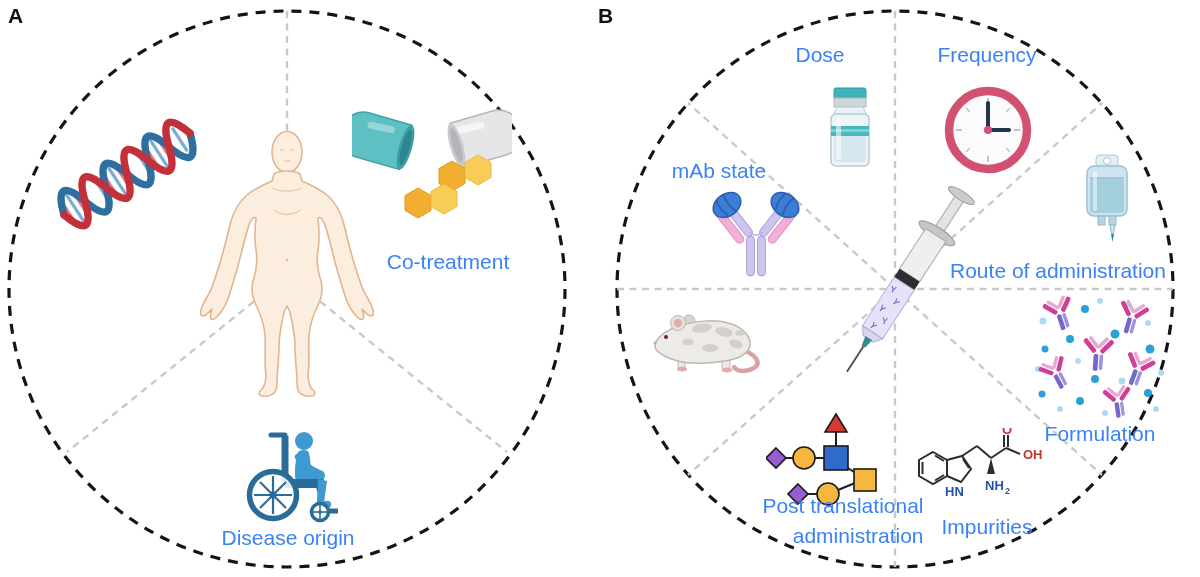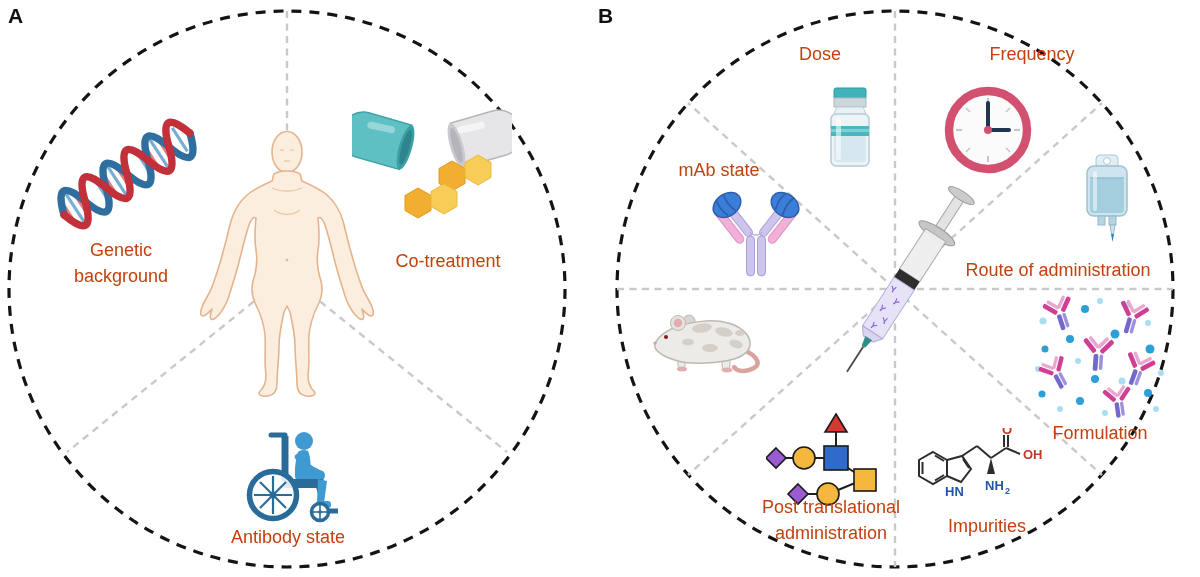--- a/index.html
+++ b/index.html
@@ -1,20 +1,20 @@
 <!DOCTYPE html>
 <html><head>
 <meta charset="utf-8">
 <style>
   html,body{margin:0;padding:0;background:#ffffff;}
   #stage{position:relative;width:1200px;height:577px;background:#ffffff;overflow:hidden;
          font-family:"Liberation Sans", sans-serif;color:#3b3b3b;}
   .panel-letter{position:absolute;font-size:21px;font-weight:bold;color:#111;}
-  .lbl{position:absolute;transform:translate(-50%,-50%);text-align:center;
-       font-size:18px;line-height:1.42;color:#c2410c;white-space:nowrap;}
+  .lbl{position:absolute;transform:translate(-50%,-50%);text-align:right;
+       font-size:21px;line-height:1.42;color:#3b82f6;white-space:nowrap;}
   .lbl.wrap{white-space:normal;}
   svg.base{position:absolute;left:0;top:0;z-index:1;}
   svg.icon{position:absolute;z-index:2;}
   svg.center-fig{z-index:3;}
   .lbl{z-index:4;}
 </style>
 </head>
 <body>
 
 <div id="stage">
@@ -336,25 +336,24 @@
         <circle cx="118" cy="100" r="4"></circle>
     </g>
     <use href="#imp-ab" transform="translate(30,20) rotate(-18) scale(1.15)"></use>
     <use href="#imp-ab" transform="translate(102,24) rotate(16) scale(1.15)"></use>
     <use href="#imp-ab" transform="translate(68,60) rotate(4) scale(1.2)"></use>
     <use href="#imp-ab" transform="translate(26,80) rotate(-28) scale(1.1)"></use>
     <use href="#imp-ab" transform="translate(108,76) rotate(20) scale(1.15)"></use>
     <use href="#imp-ab" transform="translate(88,108) rotate(-8) scale(1.1)"></use>
   </svg>
 
-  <div class="lbl wrap" style="left:121px;top:264px;width:130px;">Genetic background</div>
   <div class="lbl" style="left:436px;top:262px;margin-left:12px;">Co-treatment</div>
-  <div class="lbl" style="left:288px;top:538px;">Antibody state</div>
+  <div class="lbl" style="left:288px;top:538px;">Disease origin</div>
 
   <div class="lbl" style="left:820px;top:55px;">Dose</div>
-  <div class="lbl" style="left:987px;top:55px;margin-left:45px;">Frequency</div>
+  <div class="lbl" style="left:987px;top:55px;">Frequency</div>
   <div class="lbl" style="left:719px;top:171px;">mAb state</div>
   <div class="lbl" style="left:1058px;top:271px;">Route of administration</div>
   <div class="lbl wrap" style="left:831px;top:521px;width:185px;">Post translational administration</div>
   <div class="lbl" style="left:987px;top:527px;">Impurities</div>
   <div class="lbl" style="left:1100px;top:434px;">Formulation</div>
 
 </div>
 
 </body></html>

